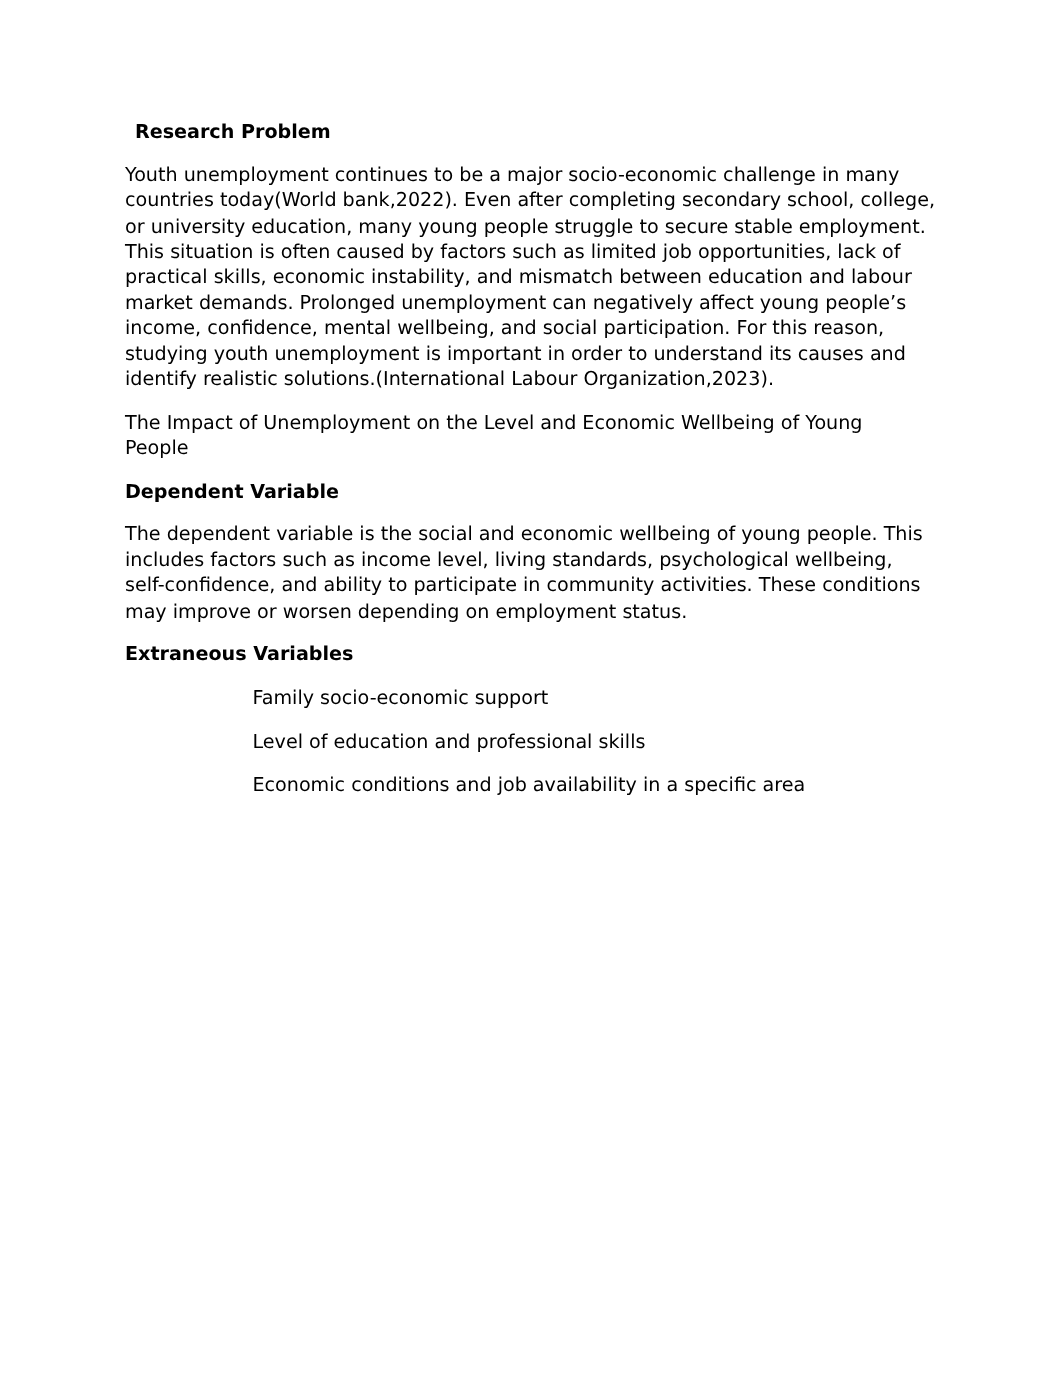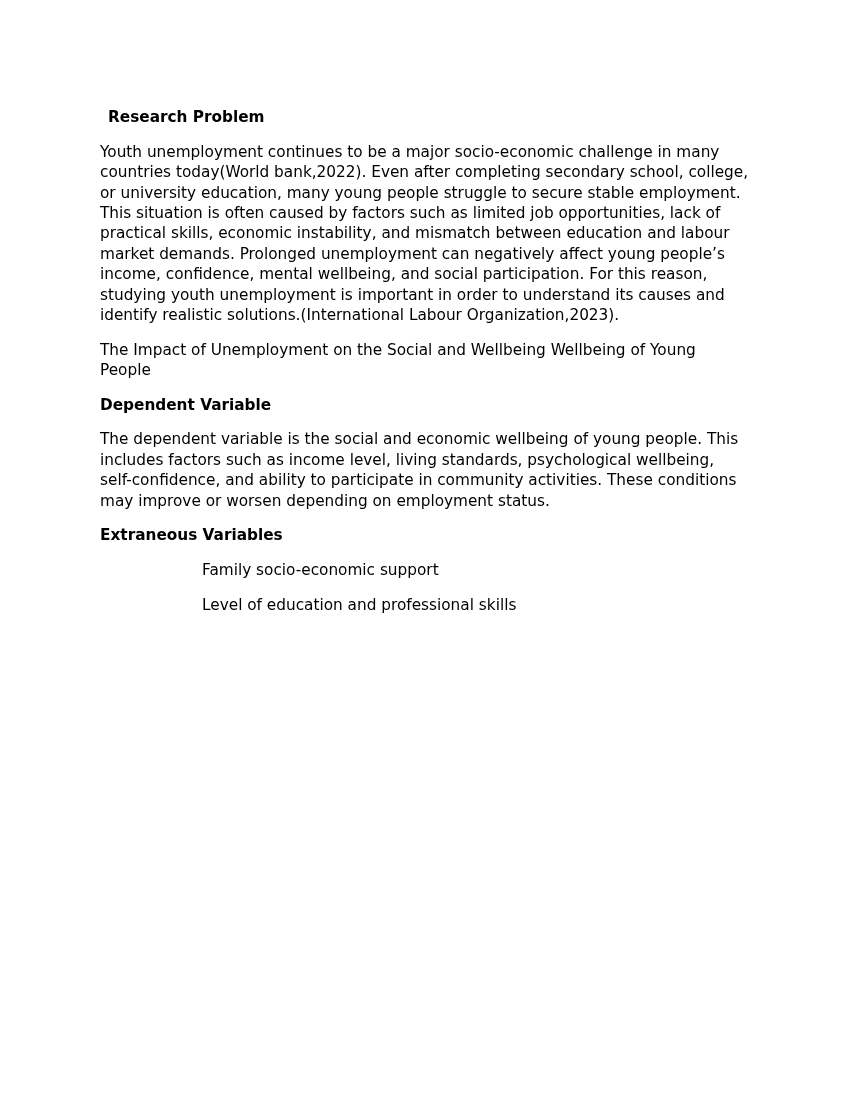--- a/index.html
+++ b/index.html
@@ -6,21 +6,20 @@
     margin: 0;
     padding: 0;
     background: #ffffff;
   }
   .page {
     position: relative;
     width: 850px;
     height: 962px;
     background: #ffffff;
     overflow: hidden;
-    margin-top: 12px;
   }
   .doc {
     position: absolute;
     left: 100px;
     top: 95px;
     width: 680px;
     font-family: "DejaVu Sans", "Liberation Sans", sans-serif;
     font-size: 15.3px;
     line-height: 20.4px;
     color: #000000;
@@ -56,35 +55,36 @@
 This situation is often caused by factors such as limited job opportunities, lack of
 practical skills, economic instability, and mismatch between education and labour
 market demands. Prolonged unemployment can negatively affect young people’s
 income, confidence, mental wellbeing, and social participation. For this reason,
 studying youth unemployment is important in order to understand its causes and
 identify realistic solutions.(International Labour Organization,2023).</p>
 
 
 
 
-    <p class="para">The Impact of Unemployment on the Social and Wellbeing Wellbeing of Young
+    <p class="para">The Impact of Unemployment on the Level and Economic Wellbeing of Young
 People</p>
 
 
 
 
     <p class="heading">Dependent Variable</p>
 
     <p class="para">The dependent variable is the social and economic wellbeing of young people. This
 includes factors such as income level, living standards, psychological wellbeing,
 self-confidence, and ability to participate in community activities. These conditions
 may improve or worsen depending on employment status.</p>
 
     <p class="heading">Extraneous Variables</p>
 
 
     <p class="list-item">Family socio-economic support</p>
 
     <p class="list-item">Level of education and professional skills</p>
 
+    <p class="list-item">Economic conditions and job availability in a specific area</p>
 
   </div>
 </div>
 
 </body></html>

